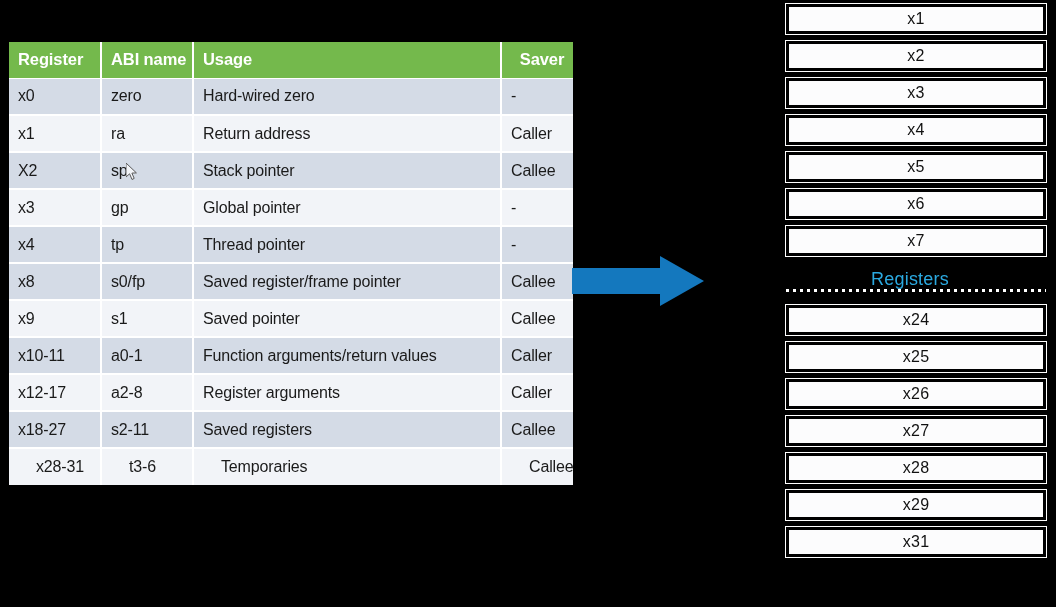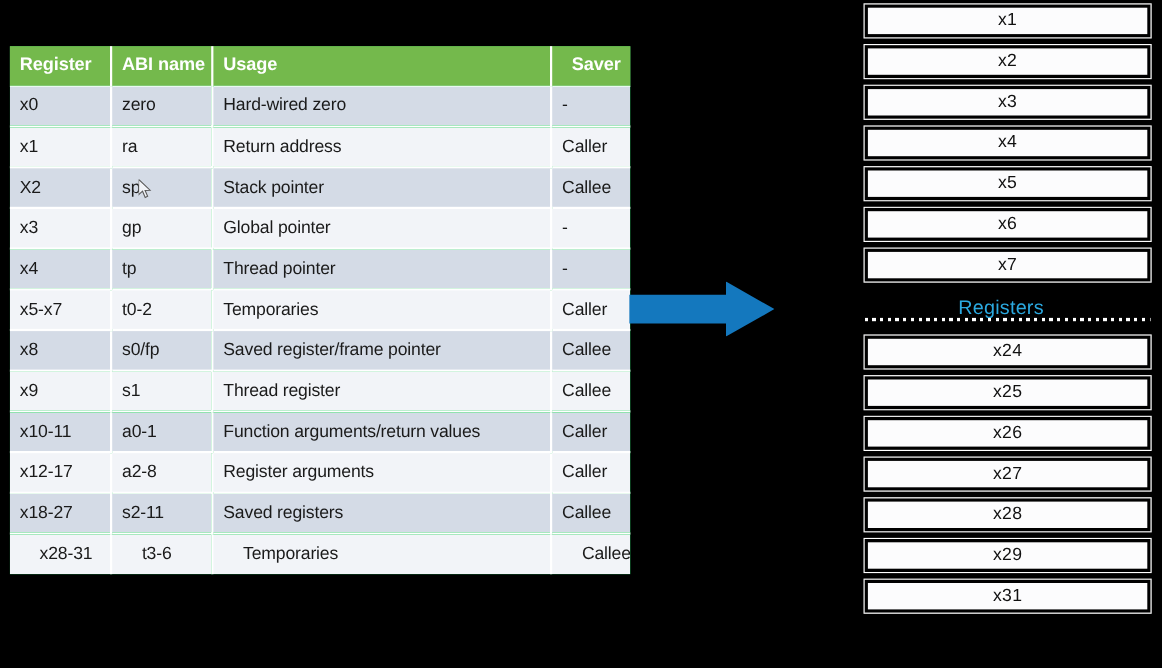--- a/index.html
+++ b/index.html
@@ -13,21 +13,21 @@
     overflow: hidden;
     font-family: "Liberation Sans", sans-serif;
     position: relative;
   }
 
   
   #abi-table-wrap {
     position: absolute;
     left: 9px; top: 42px;
     width: 564px;
-    background: #22c55e;
+    background: #737373;
   }
   table.abi {
     border-collapse: collapse;
     width: 564px;
     table-layout: fixed;
   }
   table.abi col.c-reg   { width: 92px; }
   table.abi col.c-abi   { width: 92px; }
   table.abi col.c-usage { width: 308px; }
   table.abi col.c-saver { width: 72px; }
@@ -166,36 +166,30 @@
           <td>gp</td>
           <td>Global pointer</td>
           <td>-</td>
         </tr>
         <tr class="row-a">
           <td>x4</td>
           <td>tp</td>
           <td>Thread pointer</td>
           <td>-</td>
         </tr>
-        <tr class="row-b">
-          <td>x5-x7</td>
-          <td>t0-2</td>
-          <td>Temporaries</td>
-          <td>Caller</td>
-        </tr>
         <tr class="row-a">
           <td>x8</td>
           <td>s0/fp</td>
           <td>Saved register/frame pointer</td>
           <td>Callee</td>
         </tr>
         <tr class="row-b">
           <td>x9</td>
           <td>s1</td>
-          <td>Thread register</td>
+          <td>Saved pointer</td>
           <td>Callee</td>
         </tr>
         <tr class="row-a">
           <td>x10-11</td>
           <td>a0-1</td>
           <td>Function arguments/return values</td>
           <td>Caller</td>
         </tr>
         <tr class="row-b">
           <td>x12-17</td>

